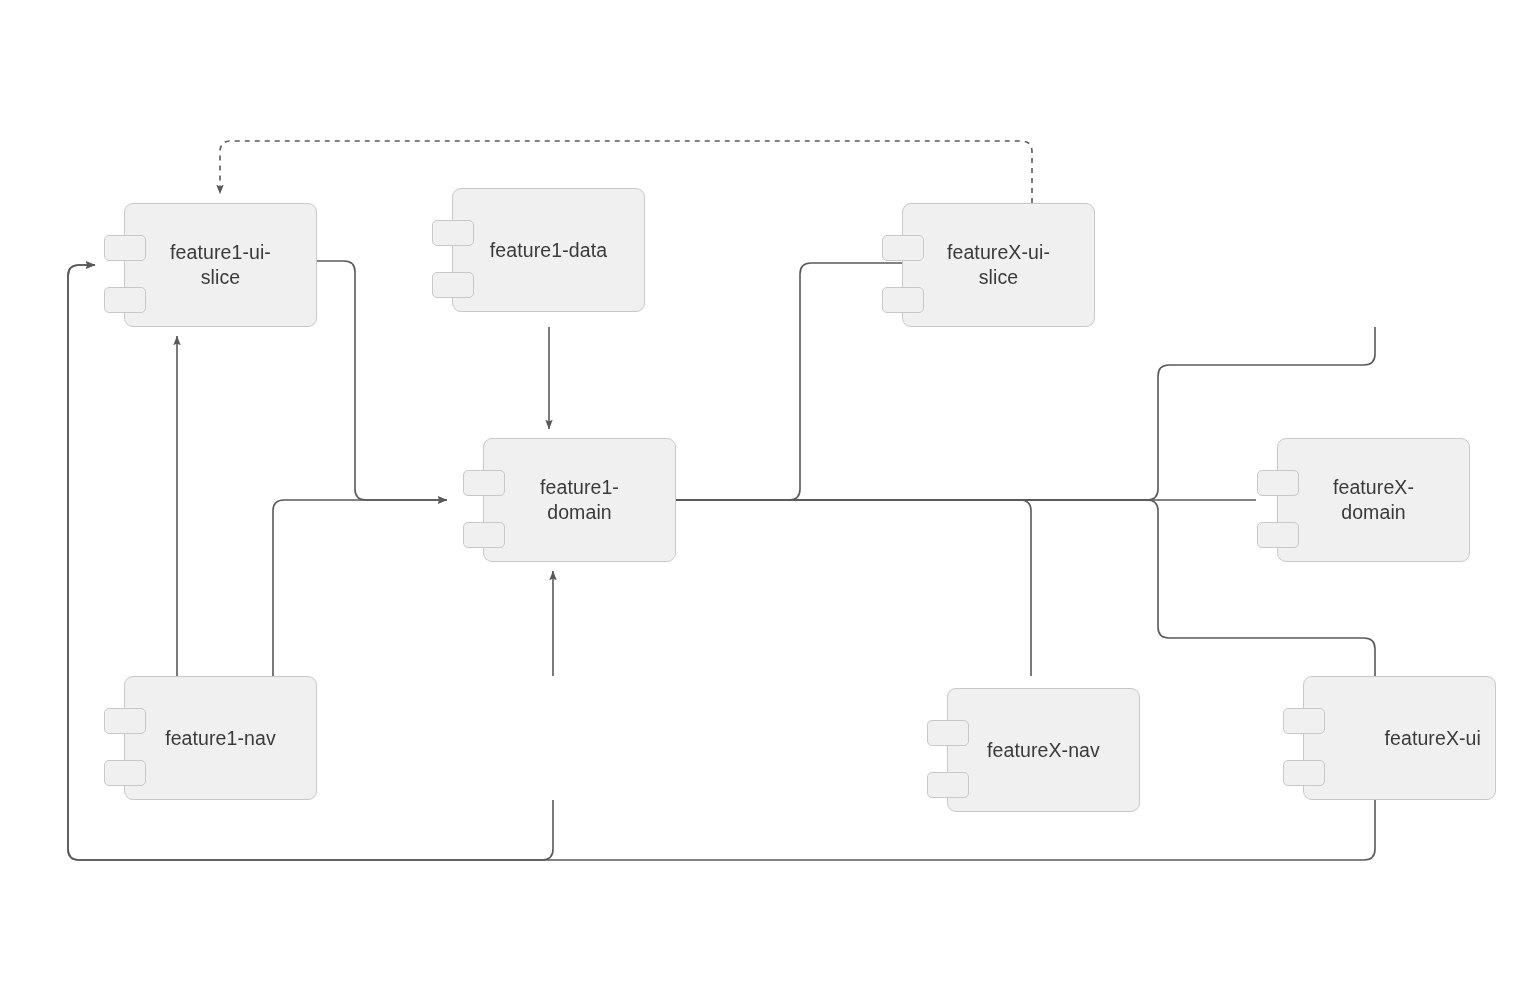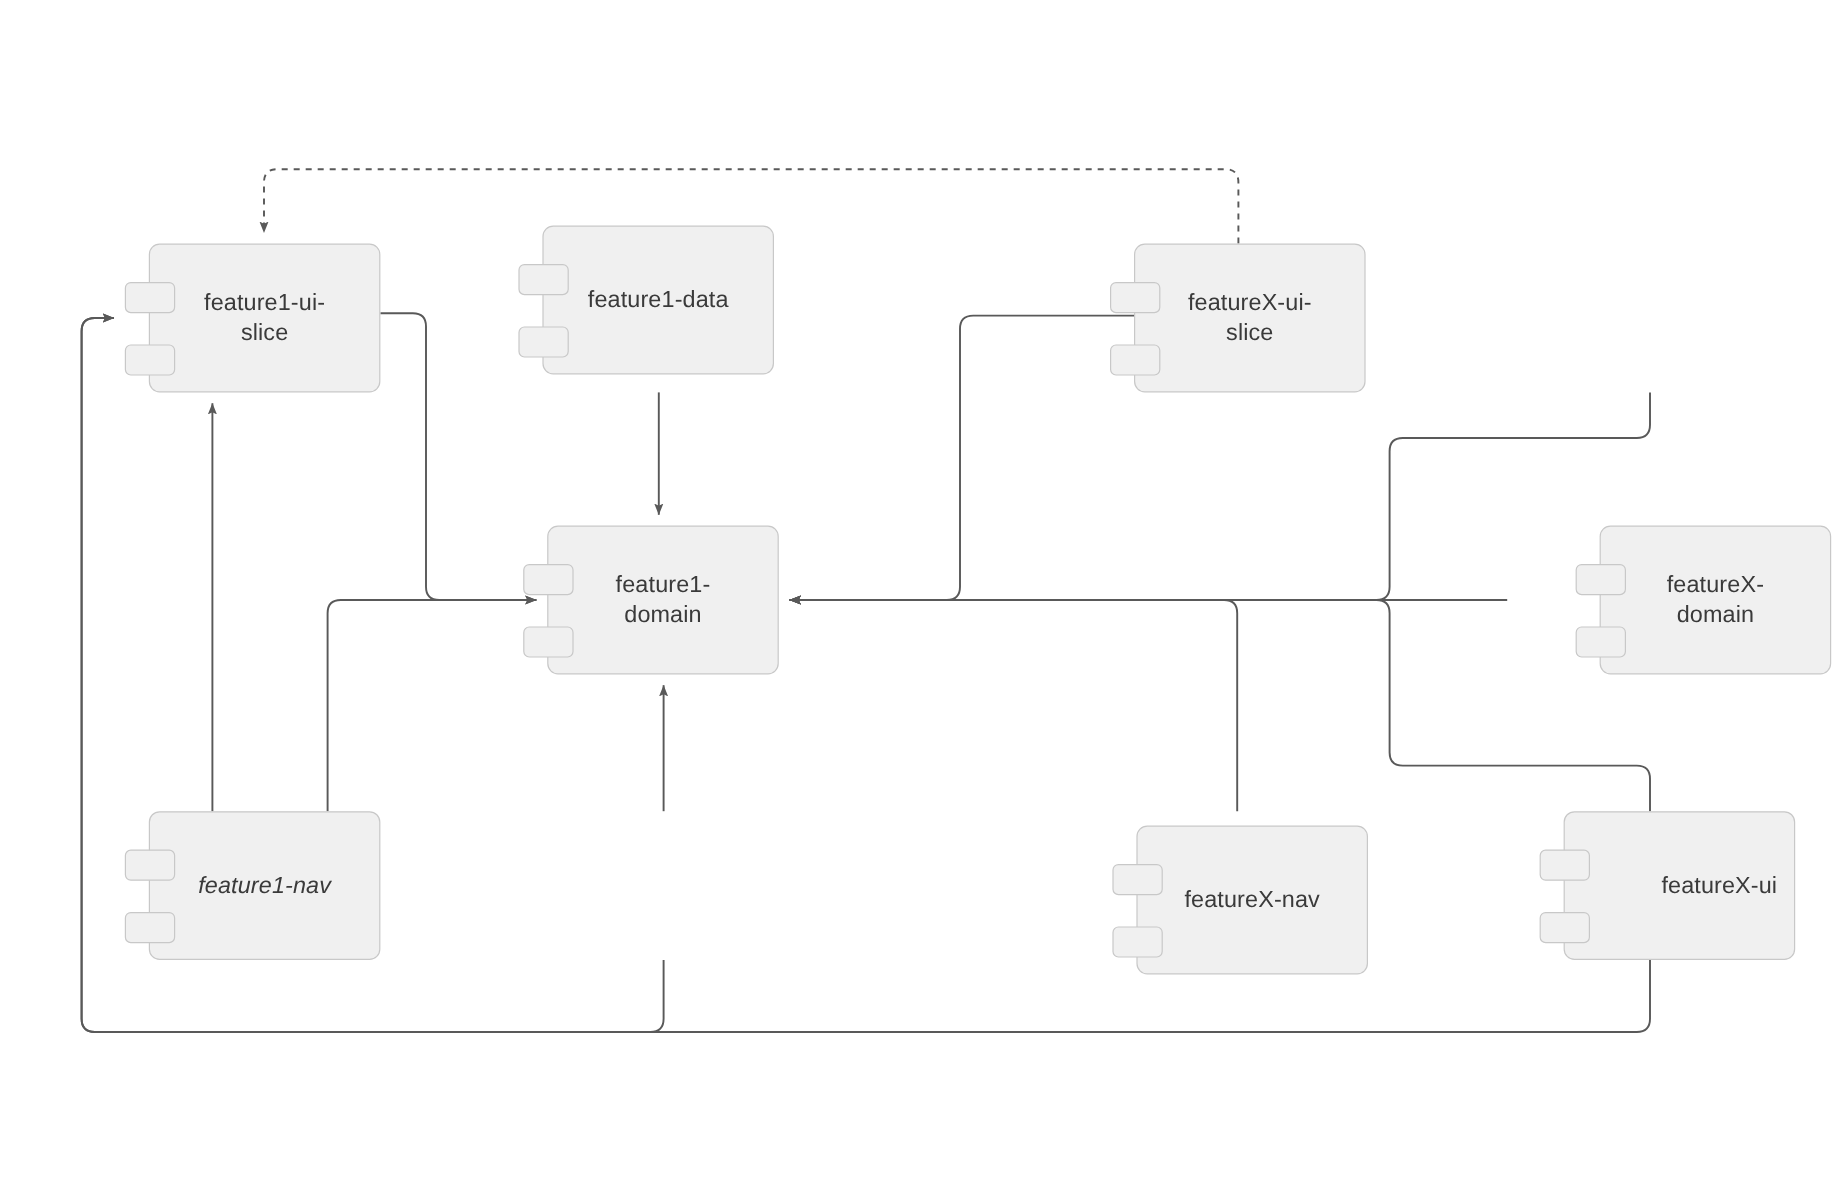--- a/index.html
+++ b/index.html
@@ -131,43 +131,43 @@
       <span class="component-label">feature1-ui-
 slice</span>
     </div>
 
     <div class="component-node" style="left:452px; top:188px; width:193px; height:124px;">
       <span class="port-tab top"></span>
       <span class="port-tab bottom"></span>
       <span class="component-label">feature1-data</span>
     </div>
 
-    <div class="component-node" style="left:945px; top:203px; width:193px; height:124px;">
+    <div class="component-node" style="left:902px; top:203px; width:193px; height:124px;">
       <span class="port-tab top"></span>
       <span class="port-tab bottom"></span>
       <span class="component-label">featureX-ui-
 slice</span>
     </div>
 
 
-    <div class="component-node" style="left:456px; top:438px; width:193px; height:124px;justify-content:center;">
+    <div class="component-node" style="left:483px; top:438px; width:193px; height:124px;justify-content:center;">
       <span class="port-tab top"></span>
       <span class="port-tab bottom"></span>
       <span class="component-label">feature1-
 domain</span>
     </div>
 
-    <div class="component-node" style="left:1333px; top:438px; width:193px; height:124px;">
+    <div class="component-node" style="left:1277px; top:438px; width:193px; height:124px;">
       <span class="port-tab top"></span>
       <span class="port-tab bottom"></span>
       <span class="component-label">featureX-
 domain</span>
     </div>
 
-    <div class="component-node" style="left:124px; top:676px; width:193px; height:124px;font-style:italic;">
+    <div class="component-node" style="left:124px; top:676px; width:193px; height:124px;">
       <span class="port-tab top"></span>
       <span class="port-tab bottom"></span>
       <span class="component-label">feature1-nav</span>
     </div>
 
 
     <div class="component-node" style="left:947px; top:688px; width:193px; height:124px;">
       <span class="port-tab top"></span>
       <span class="port-tab bottom"></span>
       <span class="component-label">featureX-nav</span>

